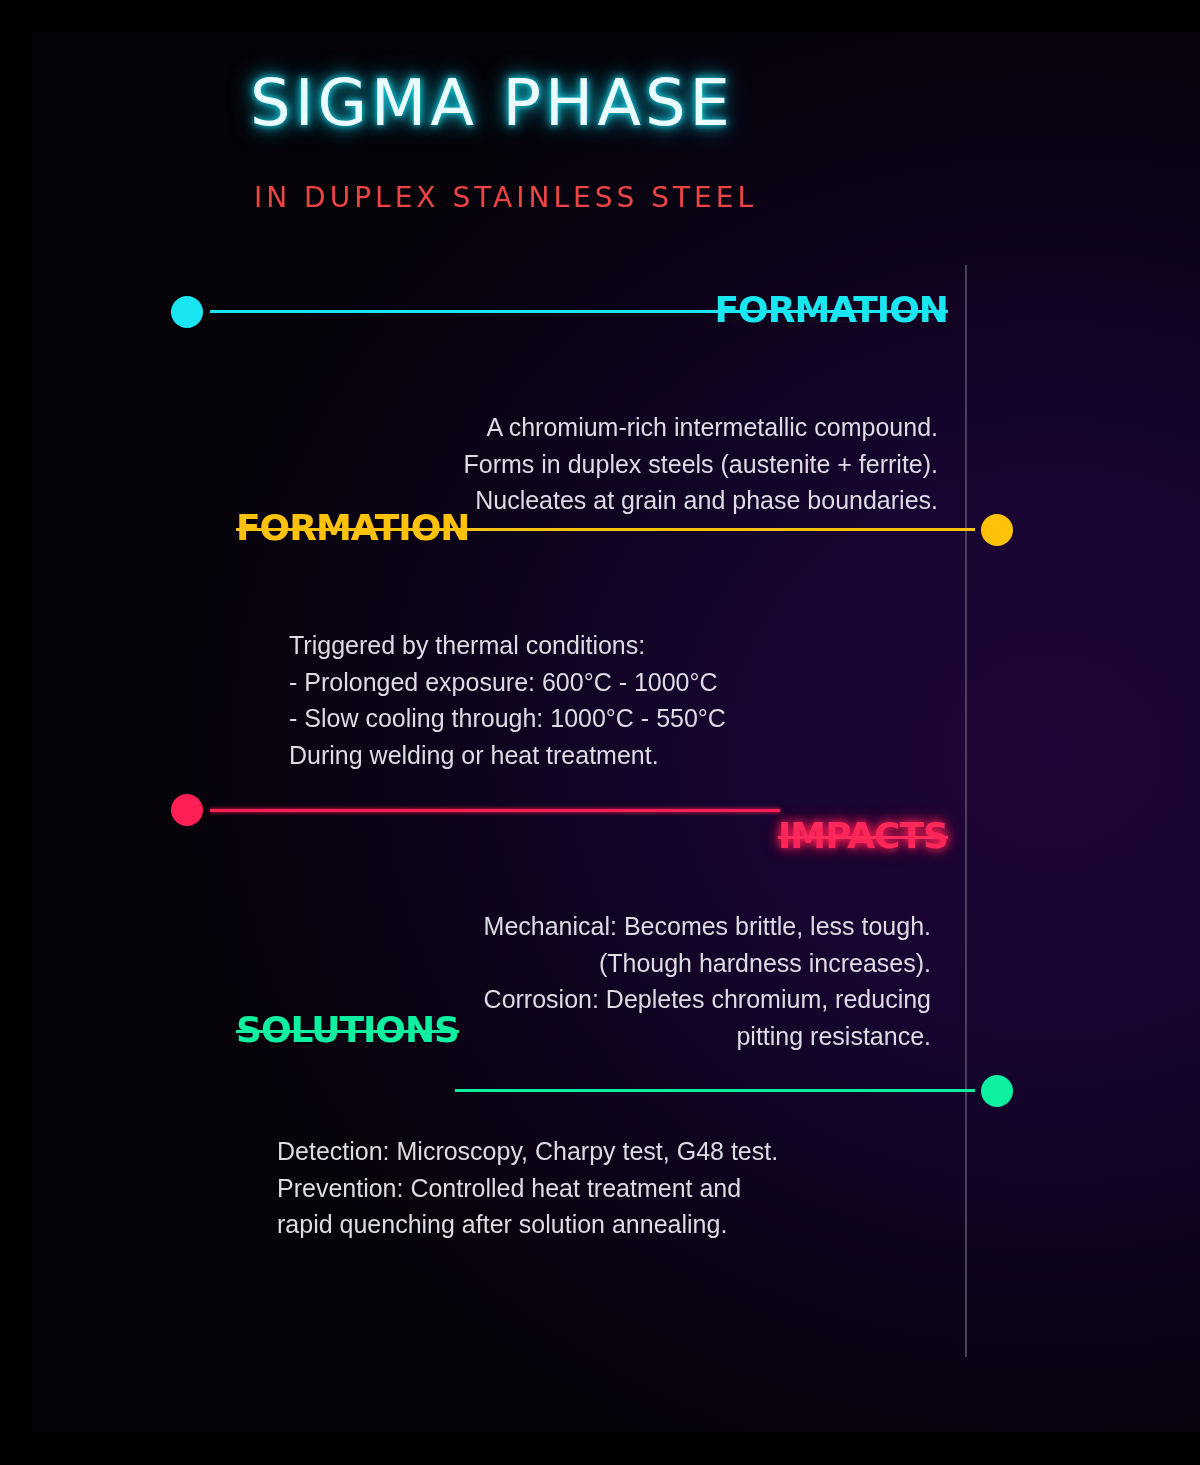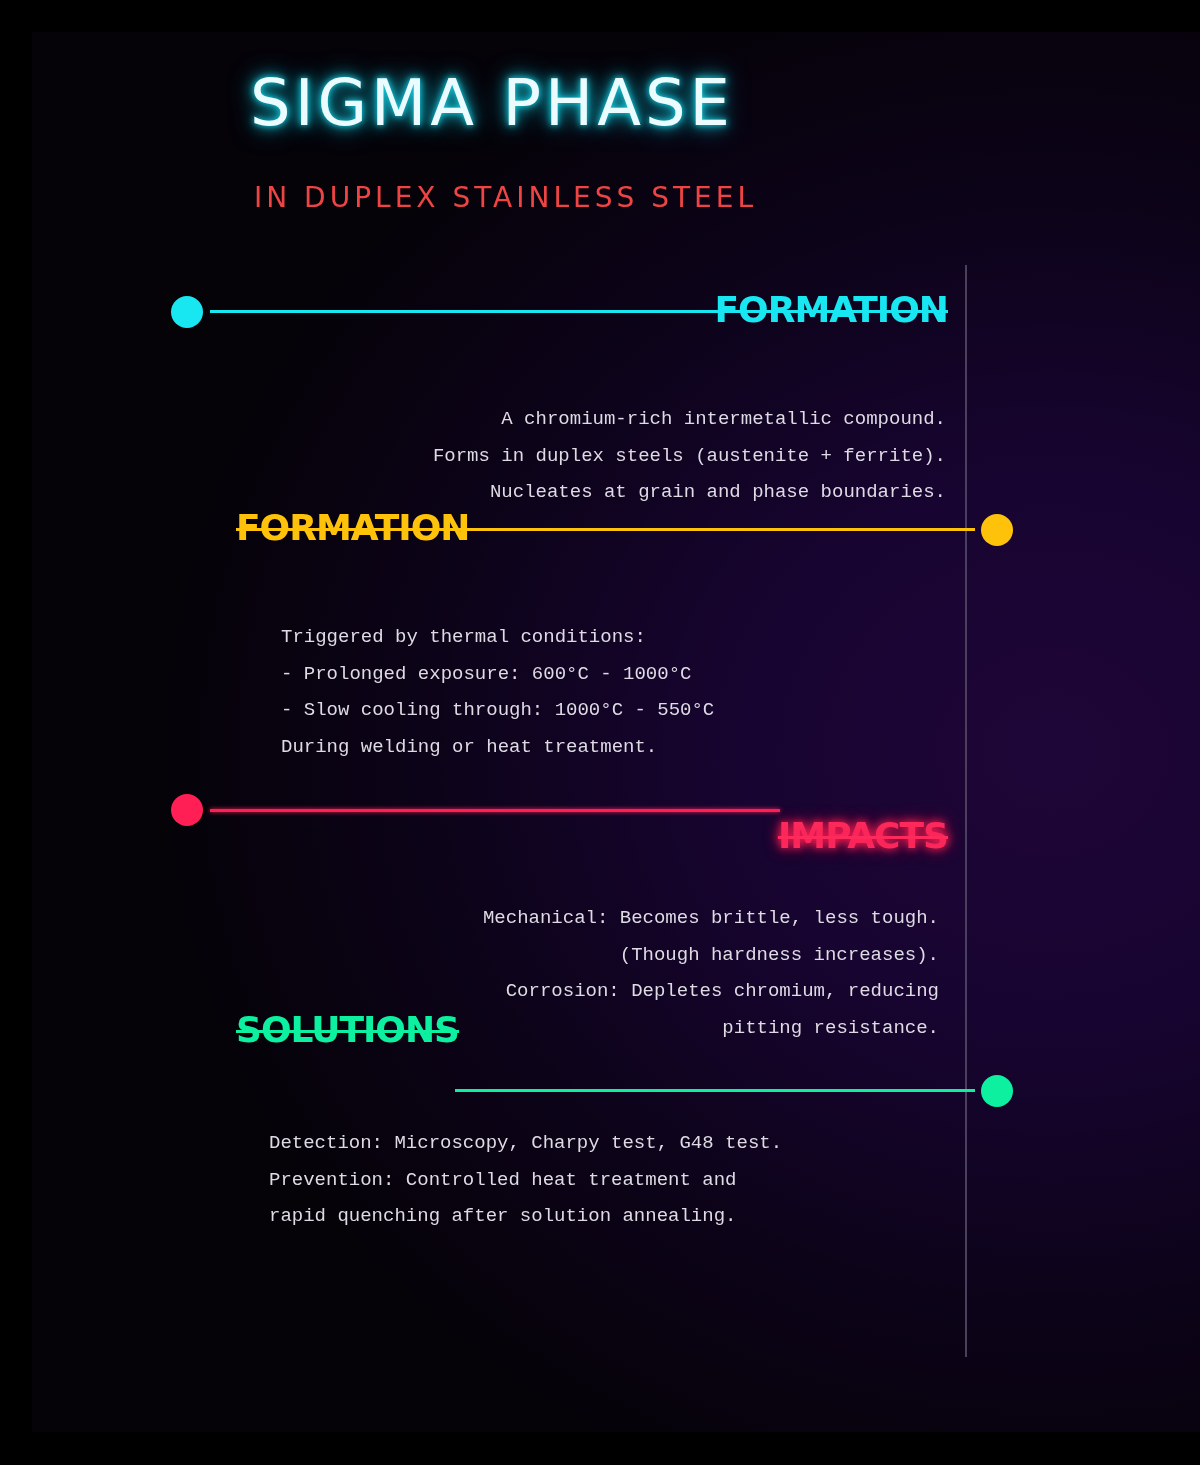--- a/index.html
+++ b/index.html
@@ -25,22 +25,22 @@
     position: absolute; left: 965px; top: 265px; width: 2px; height: 1092px; background: #4a3f5c;
   }
   .hline { position: absolute; height: 3px; }
   .dot { position: absolute; width: 32px; height: 32px; border-radius: 50%; }
   .heading {
     position: absolute; margin: 0; font-family: "DejaVu Sans", sans-serif;
     font-weight: bold; font-size: 36px; letter-spacing: -1px; line-height: 40px;
     text-decoration: line-through; text-decoration-thickness: 3px;
   }
   .body {
-    position: absolute; margin: 4px; font-family: Liberation Mono, monospace;
-    font-size: 19px; line-height: 36.5px; color: #dedbe4; white-space: pre-line;
+    position: absolute; margin: 12px; font-family: Liberation Sans, sans-serif;
+    font-size: 25px; line-height: 36.5px; color: #dedbe4; white-space: pre-line;
   }
   .right { text-align: right; }
 </style>
 </head>
 <body>
 
 <div class="card"></div>
 
 <h1 class="title">SIGMA PHASE</h1>
 <p class="subtitle">IN DUPLEX STAINLESS STEEL</p>

